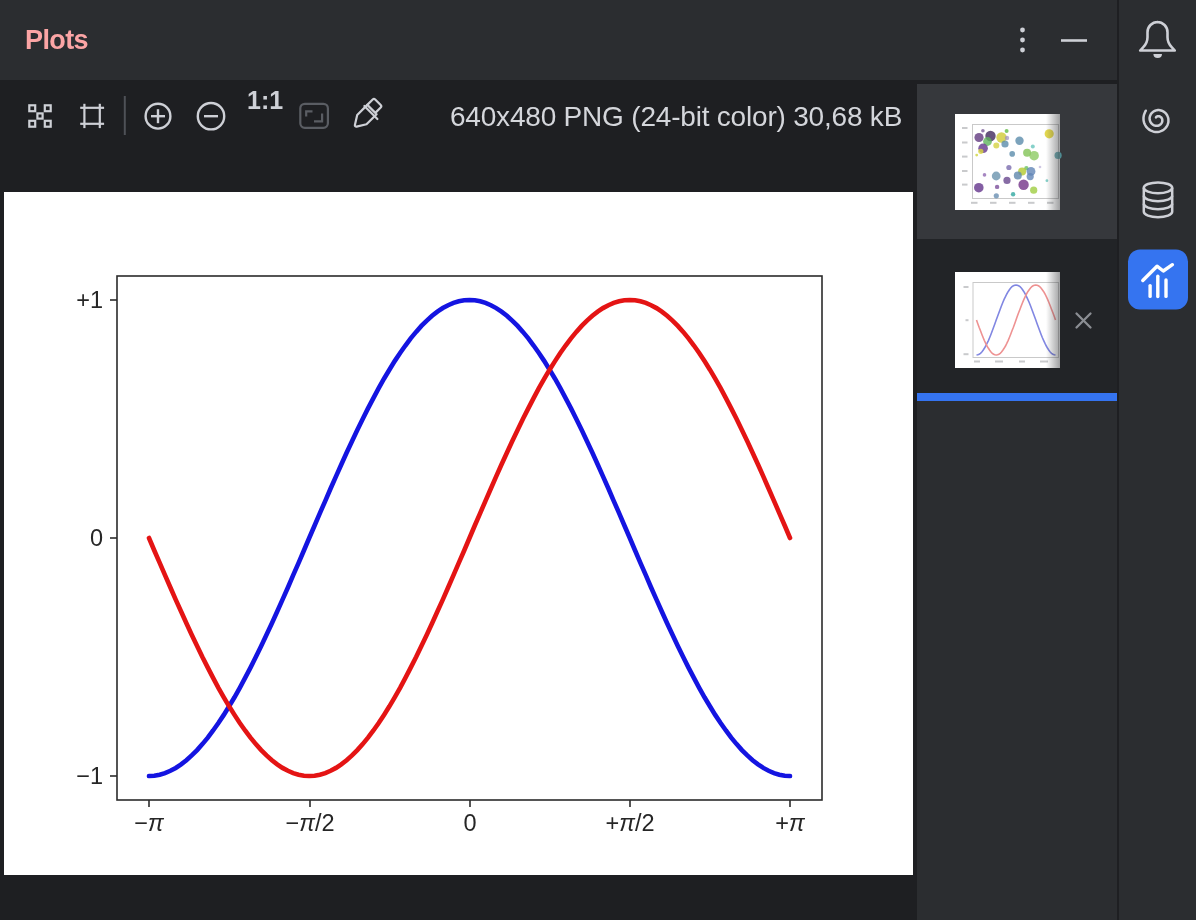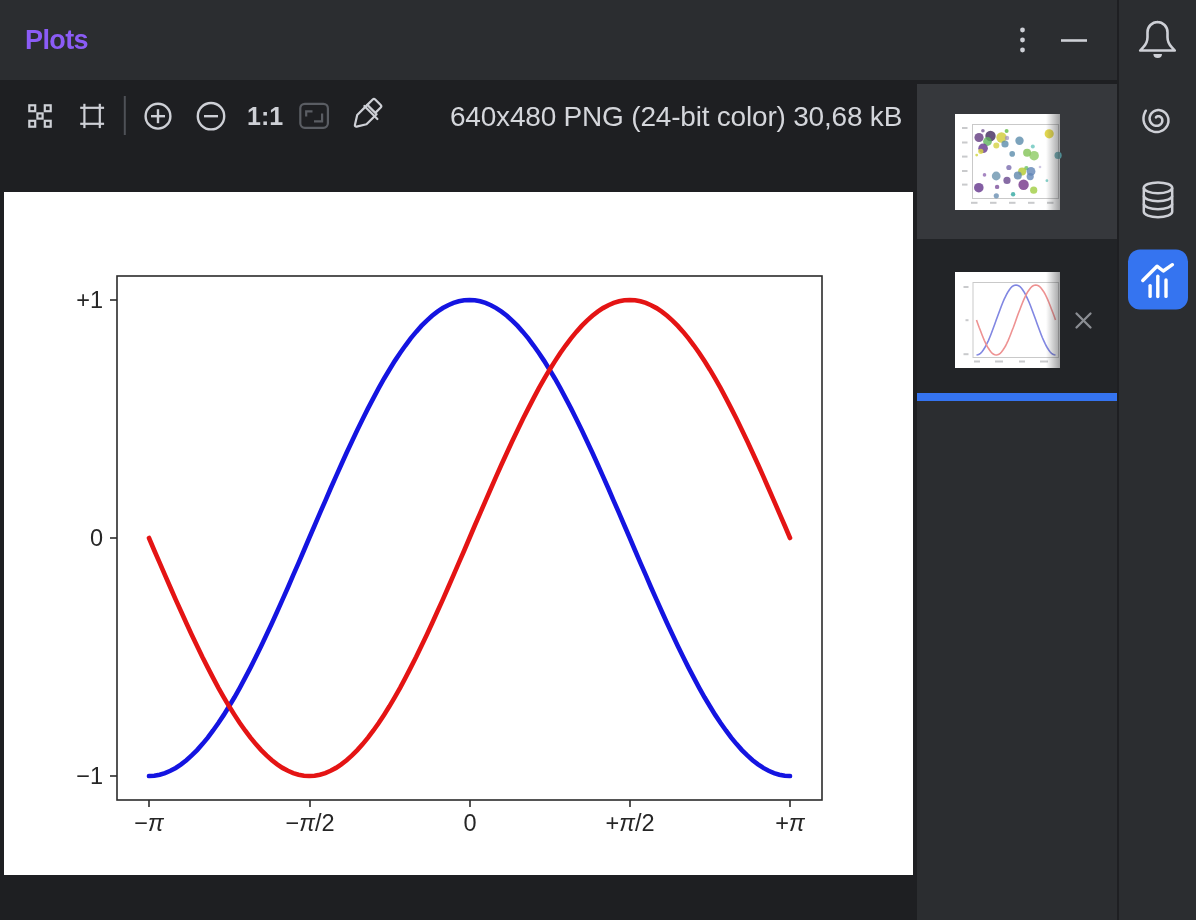--- a/index.html
+++ b/index.html
@@ -1,35 +1,35 @@
 <!DOCTYPE html>
 <html><head><meta charset="utf-8"><style>
 *{margin:0;padding:0;box-sizing:border-box}
 html,body{width:1196px;height:920px;background:#1e1f22;overflow:hidden;font-family:"Liberation Sans",sans-serif}
 .abs{position:absolute}
 </style></head>
 <body>
 
 <div class="abs" style="left:0;top:0;width:1117px;height:80px;background:#2b2d30"></div>
-<div class="abs" style="left:25px;top:0;height:80px;line-height:80px;font-size:27px;font-weight:bold;letter-spacing:-0.6px;color:#8b5cf6">Plots</div>
+<div class="abs" style="left:25px;top:0;height:80px;line-height:80px;font-size:27px;font-weight:bold;letter-spacing:-0.6px;color:#fca5a5">Plots</div>
 
 <div class="abs" style="left:1117px;top:0;width:79px;height:920px;background:#2b2d30;border-left:2px solid #1e1f22"></div>
 
 <div class="abs" style="left:917px;top:80px;width:200px;height:840px;background:#2b2d30"></div>
 <div class="abs" style="left:917px;top:80px;width:200px;height:4px;background:#1e1f22"></div>
 <div class="abs" style="left:917px;top:84px;width:200px;height:155px;background:#36383c"></div>
 <div class="abs" style="left:917px;top:239px;width:200px;height:154px;background:#222427"></div>
 <div class="abs" style="left:917px;top:393px;width:200px;height:8px;background:#3574f0"></div>
 
 <div class="abs" style="left:955px;top:114px;width:105px;height:96px;background:#ffffff"></div>
 <div class="abs" style="left:955px;top:272px;width:105px;height:96px;background:#ffffff"></div>
 
 <div class="abs" style="left:4px;top:192px;width:909px;height:683px;background:#ffffff"></div>
 
-<div class="abs" style="left:247px;top:102px;width:60px;font-size:25px;font-weight:bold;color:#ced0d6;letter-spacing:0px">1:1</div>
+<div class="abs" style="left:247px;top:86px;width:60px;font-size:25px;font-weight:bold;color:#ced0d6;letter-spacing:0px">1:1</div>
 <div class="abs" style="left:450px;top:101px;font-size:28px;letter-spacing:-0.2px;color:#d4d6db">640x480 PNG (24-bit color) 30,68 kB</div>
 
 <svg class="abs" style="left:0;top:0" width="1196" height="920" viewBox="0 0 1196 920" fill="none">
 
   <g>
     <rect x="117" y="276" width="705" height="524" stroke="#2b2b2b" stroke-width="1.6"></rect>
     <g stroke="#2b2b2b" stroke-width="1.6">
       <line x1="110" y1="300" x2="117" y2="300"></line>
       <line x1="110" y1="538" x2="117" y2="538"></line>
       <line x1="110" y1="776" x2="117" y2="776"></line>

